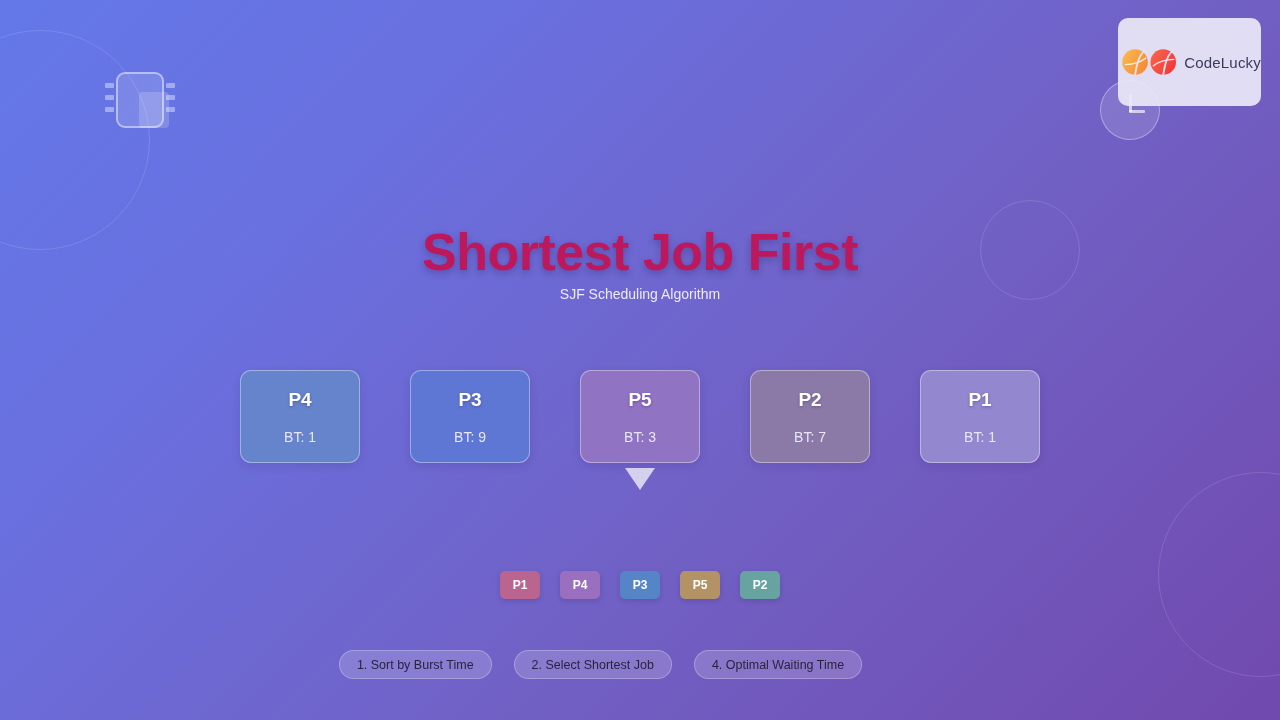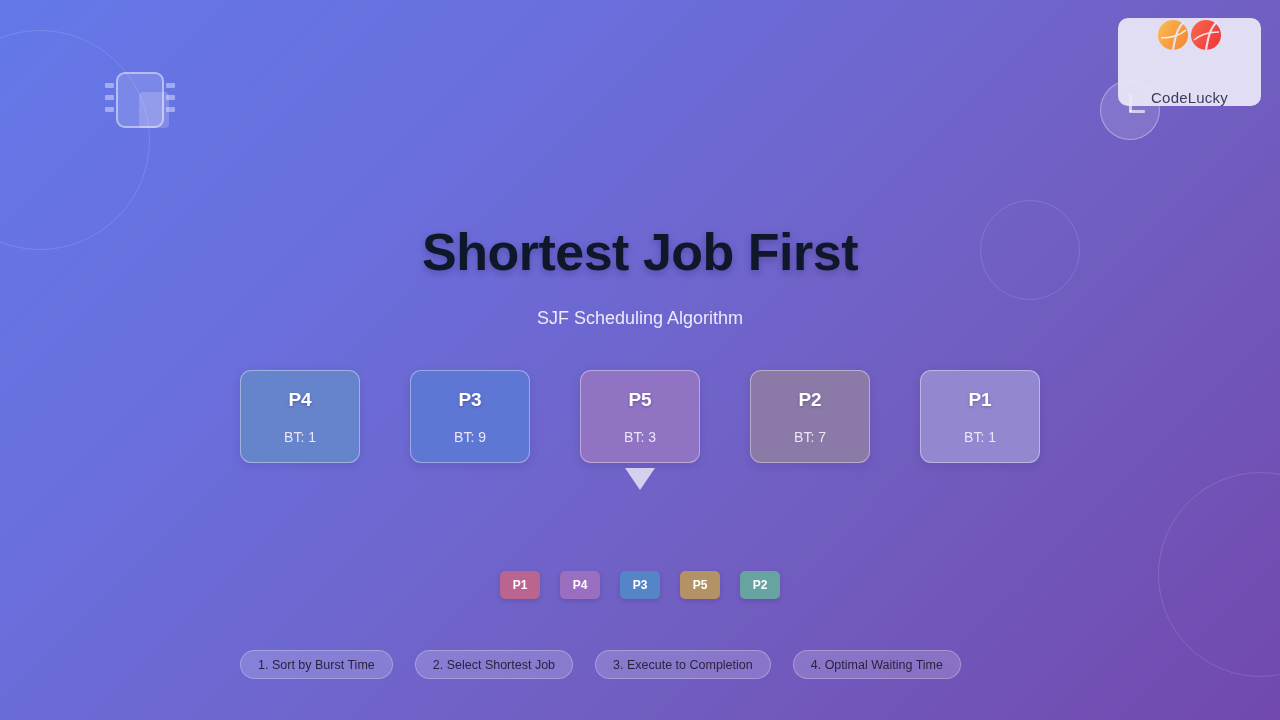--- a/index.html
+++ b/index.html
@@ -42,32 +42,32 @@
     background:rgba(255,255,255,0.13);
   }
   #clock-icon .hand { position:absolute; background:rgba(255,255,255,0.65); border-radius:1px; }
   #clock-icon .hand-min { left:28px; top:13px; width:2.5px; height:18px; }
   #clock-icon .hand-hr  { left:28px; top:29px; width:16px; height:2.5px; }
 
   
   #brand-badge {
     position:absolute; left:1118px; top:18px; width:143px; height:88px;
     background:rgba(233,231,248,0.93); border-radius:10px;
-    display:flex; flex-direction:column; align-items:center; justify-content:space-between; gap:3px;
+    display:flex; flex-direction:row; align-items:center; justify-content:flex-end; gap:3px;
   }
   #brand-mark { width:74px; height:34px; display:block; }
   #brand-name { font-size:15px; color:#3a3a5c; letter-spacing:0.2px; }
 
   
   #hero { position:absolute; left:0; top:0; width:1280px; text-align:center; }
   #page-title {
-    margin-top:222px; font-size:52px; font-weight:bold; color:#0f172a;
+    margin-top:222px; font-size:52px; font-weight:bold; color:#be185d;
     letter-spacing:-0.5px; text-shadow:0 3px 7px rgba(40,20,80,0.30);
   }
-  #page-subtitle { margin-top:26px; font-size:18px; color:#EDEAFA; }
+  #page-subtitle { margin-top:4px; font-size:14px; color:#EDEAFA; }
 
   
   #process-card-row {
     position:absolute; left:0; top:370px; width:1280px;
     display:flex; justify-content:center; gap:50px;
   }
   .process-card {
     width:120px; height:93px; border-radius:11px;
     border:1px solid rgba(255,255,255,0.38);
     display:flex; flex-direction:column; align-items:center; justify-content:center;
@@ -188,15 +188,14 @@
     <div class="order-chip" style="background: rgb(186, 100, 144);">P1</div>
     <div class="order-chip" style="background: rgb(154, 111, 192);">P4</div>
     <div class="order-chip" style="background: rgb(85, 132, 199);">P3</div>
     <div class="order-chip" style="background: rgb(179, 146, 102);">P5</div>
     <div class="order-chip" style="background: rgb(103, 163, 160);">P2</div>
   </div>
 
 <div id="steps-row">
     <div class="step-pill">1. Sort by Burst Time</div>
     <div class="step-pill">2. Select Shortest Job</div>
-    <div class="step-pill">3. Execute to Completion</div>
     <div class="step-pill">4. Optimal Waiting Time</div>
   </div>
 
 </body></html>

